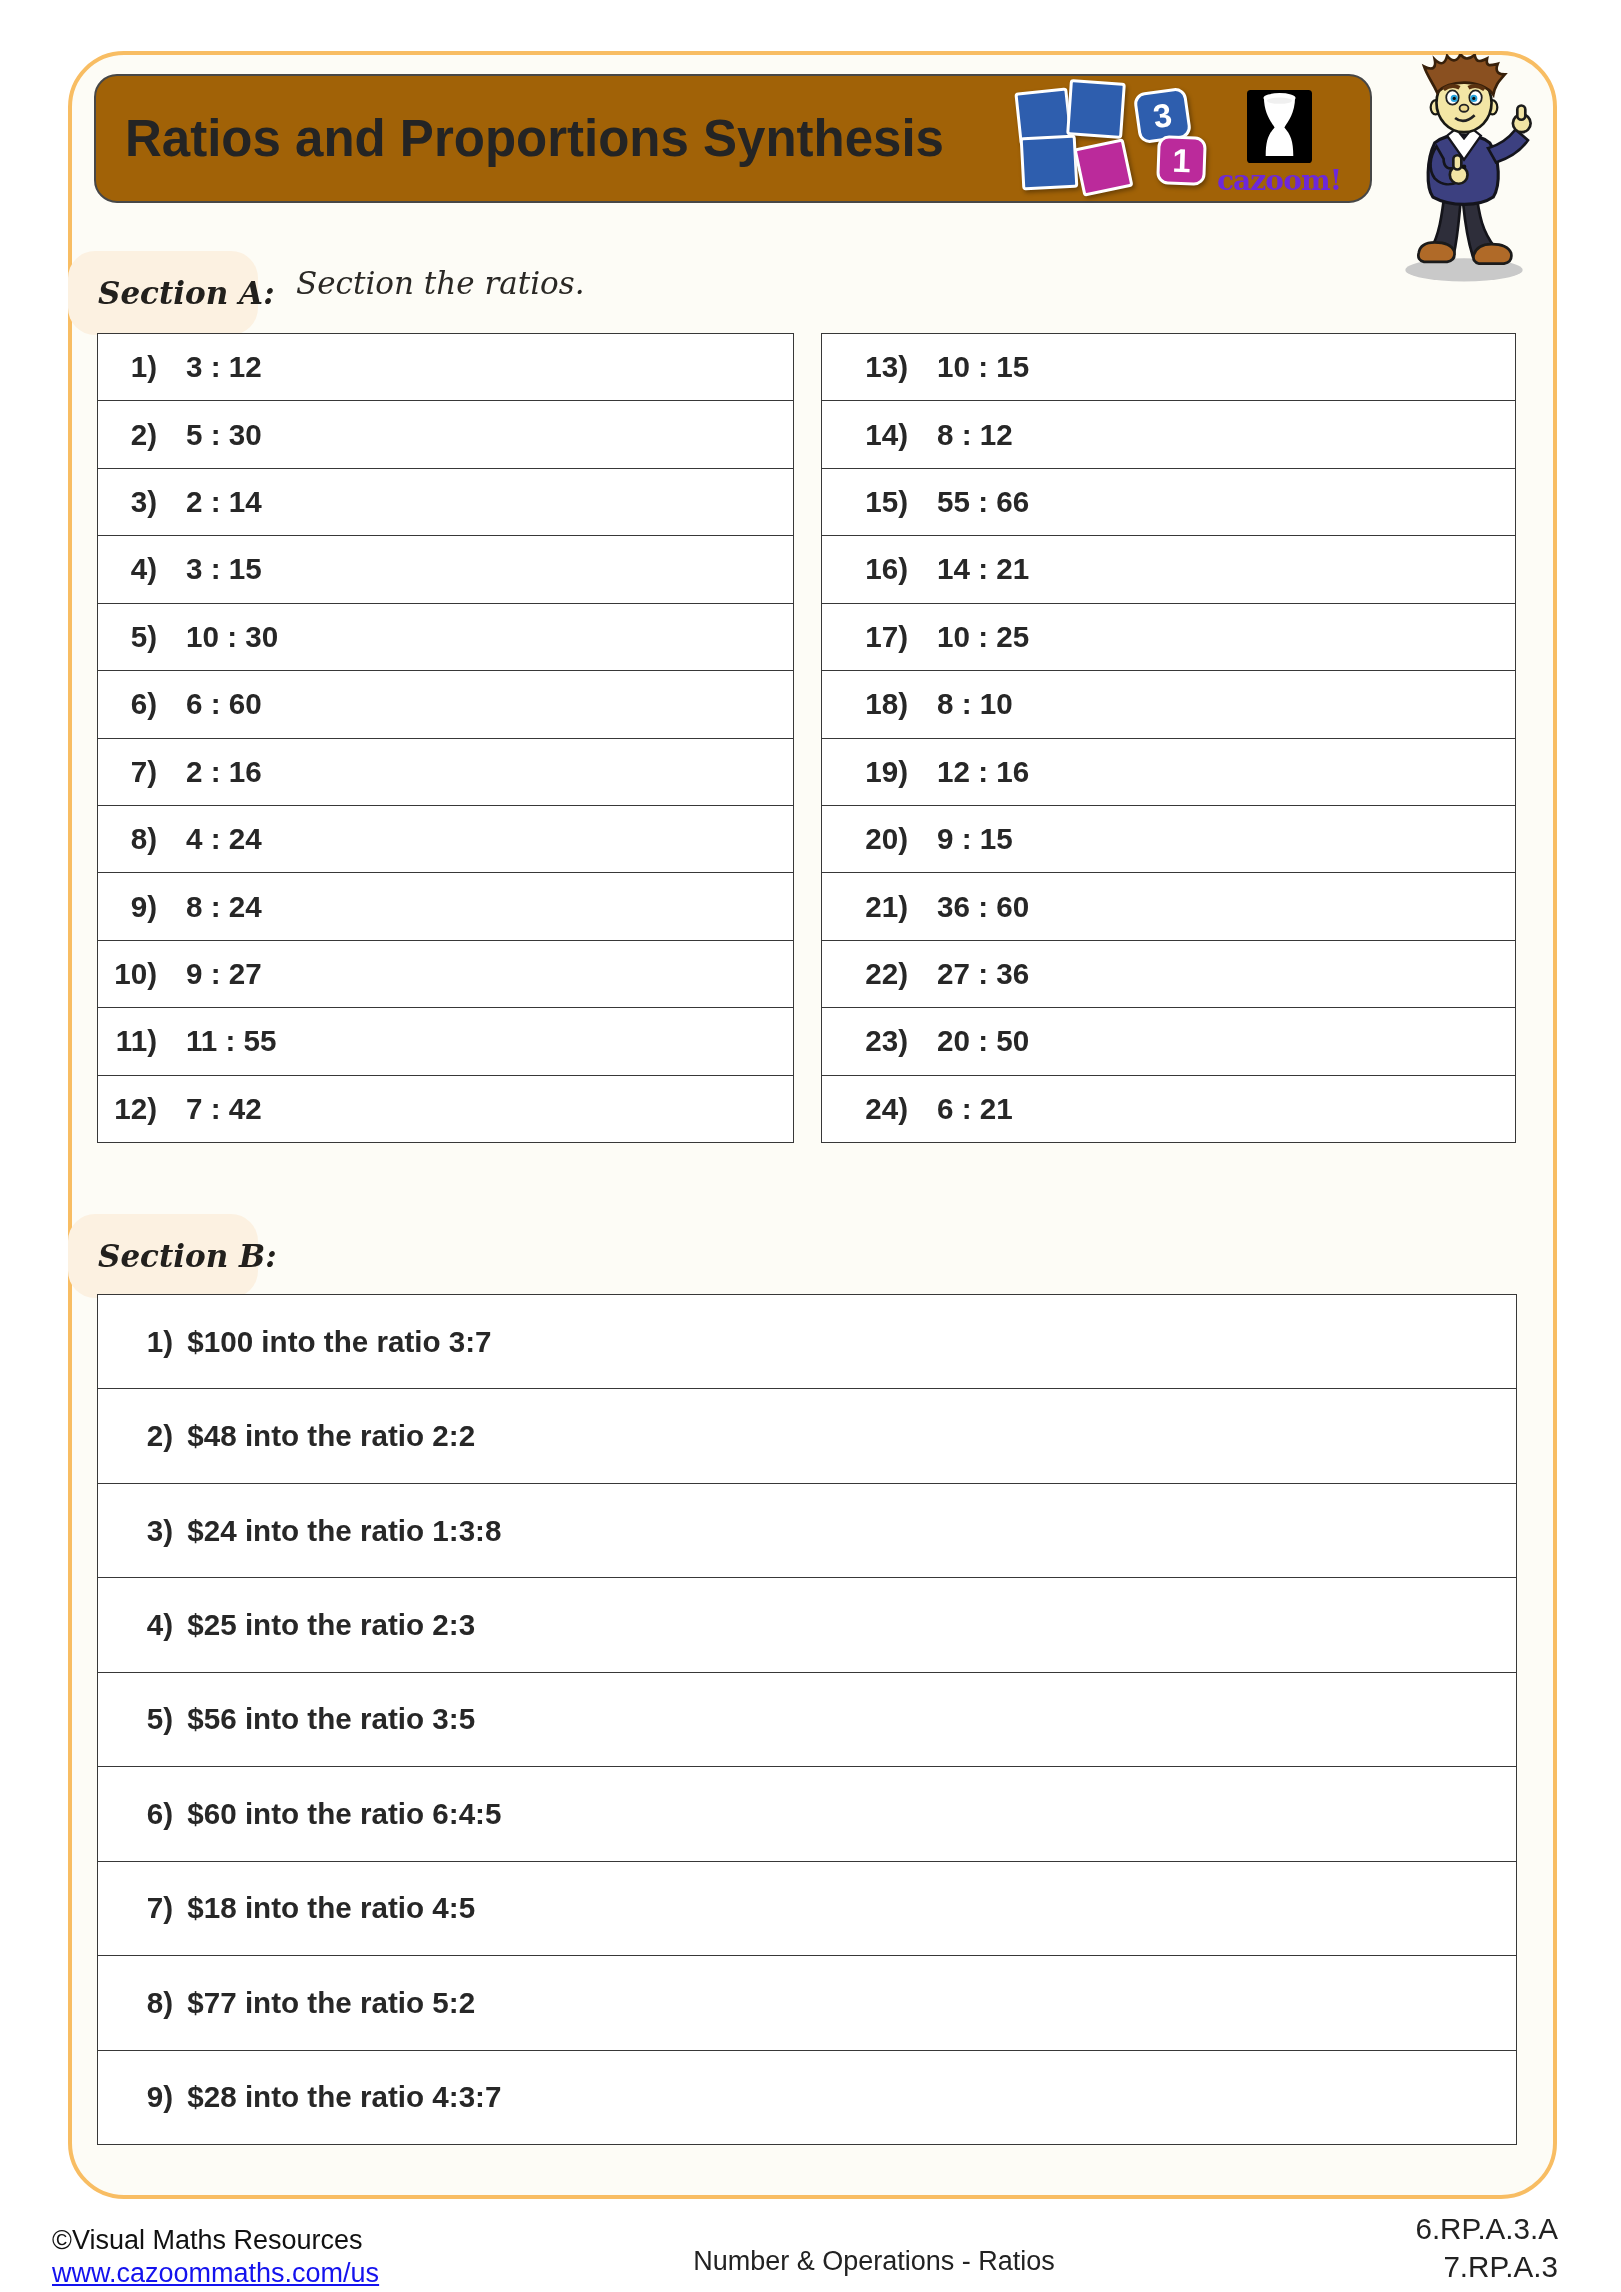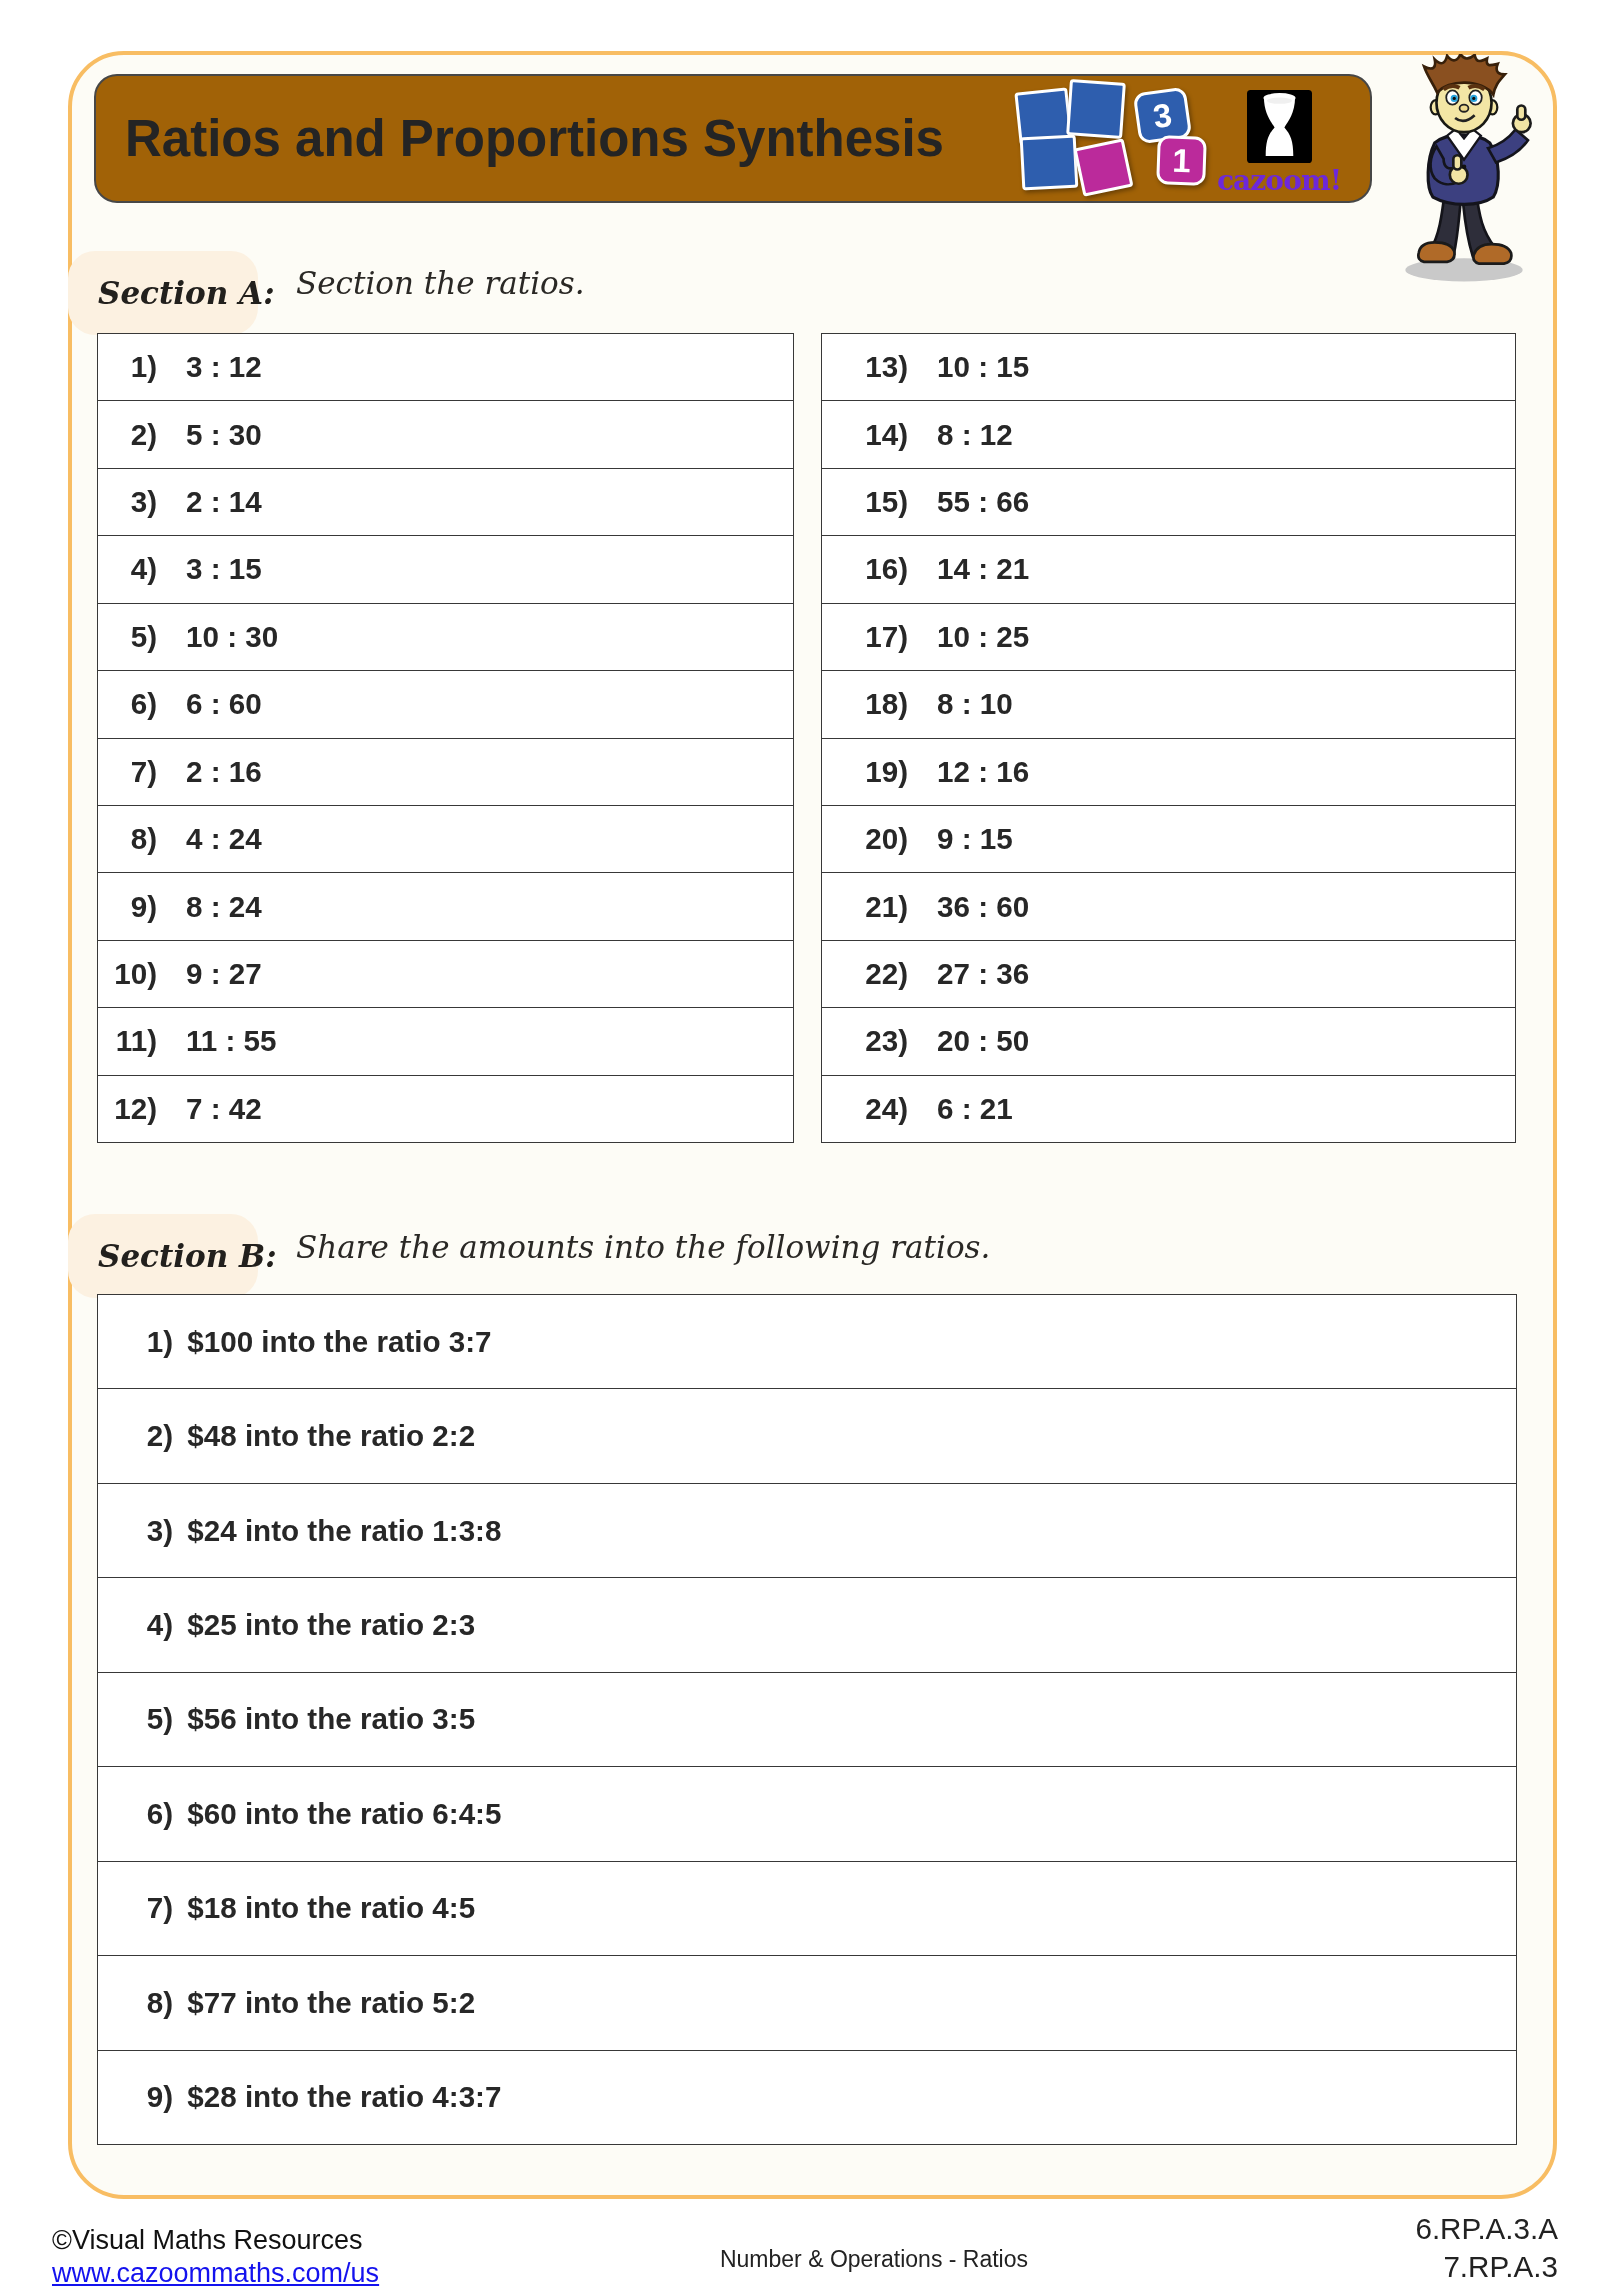--- a/index.html
+++ b/index.html
@@ -39,21 +39,21 @@
   .wtable .val{font-weight:bold;font-size:29.6px;color:#272727;white-space:nowrap;}
   .tblA .num{width:50px;margin-left:9px;}
   .tblA .val{margin-left:29px;}
   .tblA.colR .num{margin-left:36px;}
   .tblB .num{width:43px;margin-left:32px;}
   .tblB .val{margin-left:14.3px;}
   
   .foot-left1{position:absolute;left:52px;top:2225px;font-size:27px;color:#111111;}
   .foot-link{position:absolute;left:52px;top:2258px;font-size:27px;color:#1412ee;text-decoration:underline;}
   .foot-center{position:absolute;left:874px;top:2246px;transform:translateX(-50%);
-               font-size:23px;color:#222222;white-space:nowrap;}
+               font-size:27px;color:#222222;white-space:nowrap;}
   .foot-std1{position:absolute;right:64px;top:2212px;font-size:29.6px;color:#222222;text-align:right;}
   .foot-std2{position:absolute;right:64px;top:2250px;font-size:29.6px;color:#222222;text-align:right;}
   .mascot{position:absolute;left:1388px;top:54px;width:152px;height:231px;}
 </style>
 </head>
 <body>
 
 <div id="page">
 
   <div class="sheet"></div>
@@ -217,21 +217,20 @@
       </div>
       <div class="row">
         <span class="num">24)</span>
         <span class="val">6 : 21</span>
       </div>
     </div>
 
   <div class="pill" style="left:68px;top:1214px;">
     <div class="pill-label">Section B:</div>
   </div>
-  <div class="instruction" style="left:296px;top:1229px;">Share the amounts into the following ratios.</div>
 
   <div class="wtable tblB" style="left:97px;top:1294px;width:1418px;height:849px;">
       <div class="row">
         <span class="num">1)</span>
         <span class="val">$100 into the ratio 3:7</span>
       </div>
       <div class="row">
         <span class="num">2)</span>
         <span class="val">$48 into the ratio 2:2</span>
       </div>

